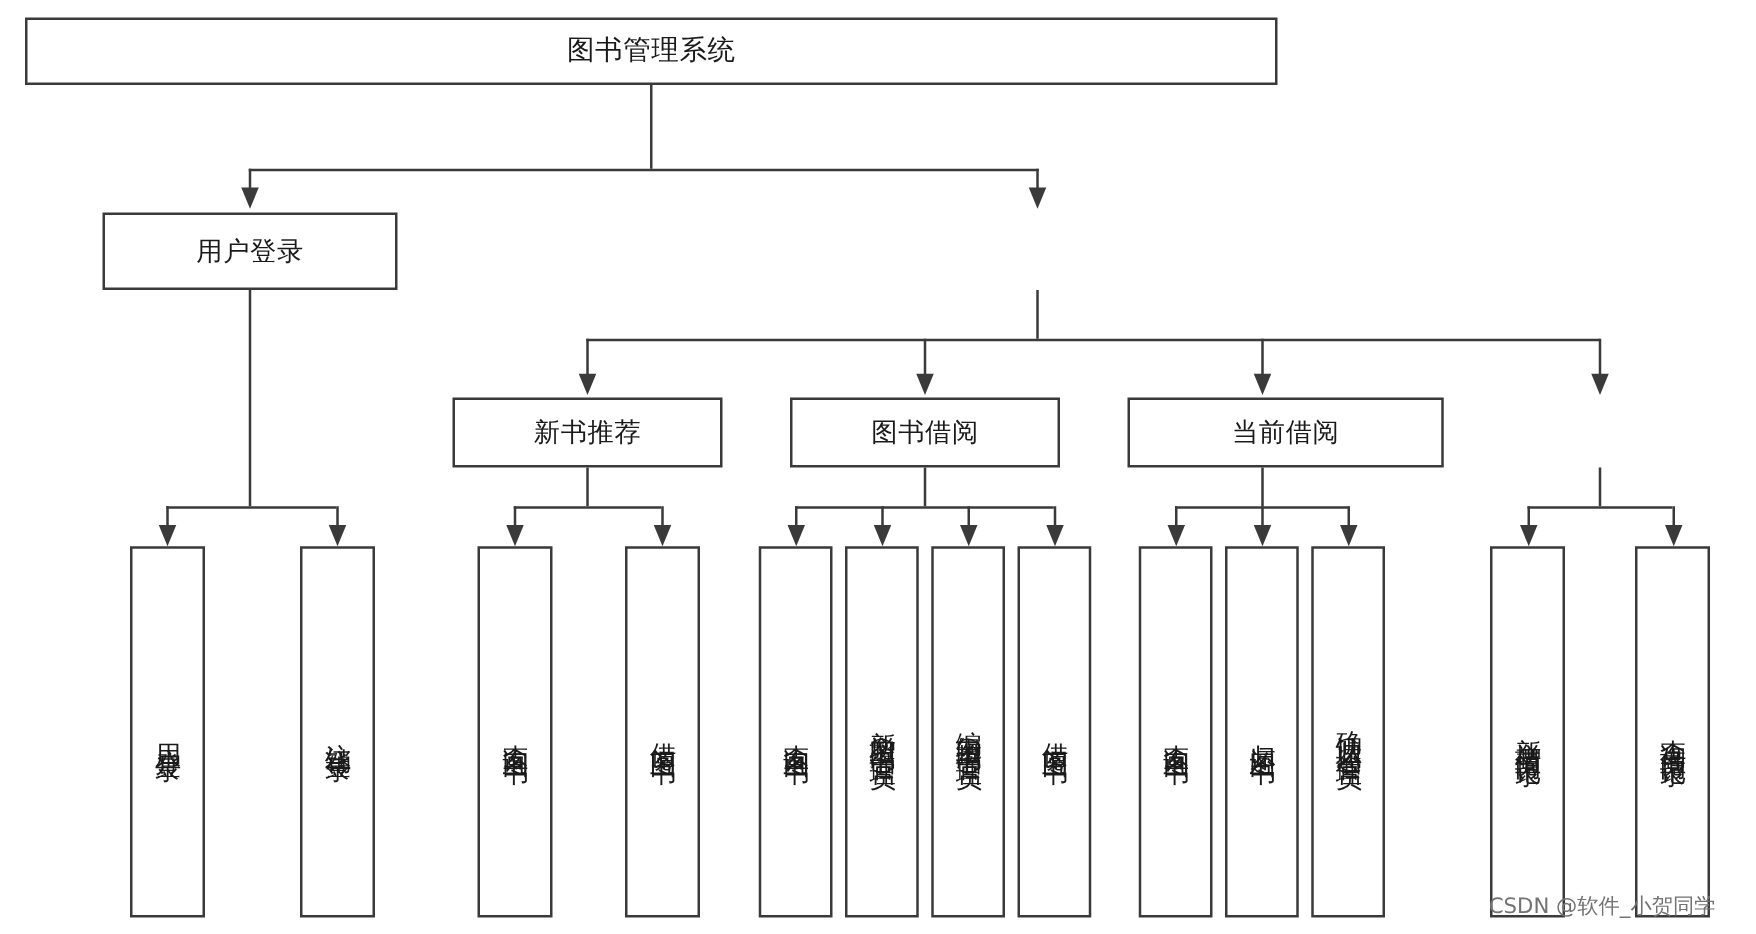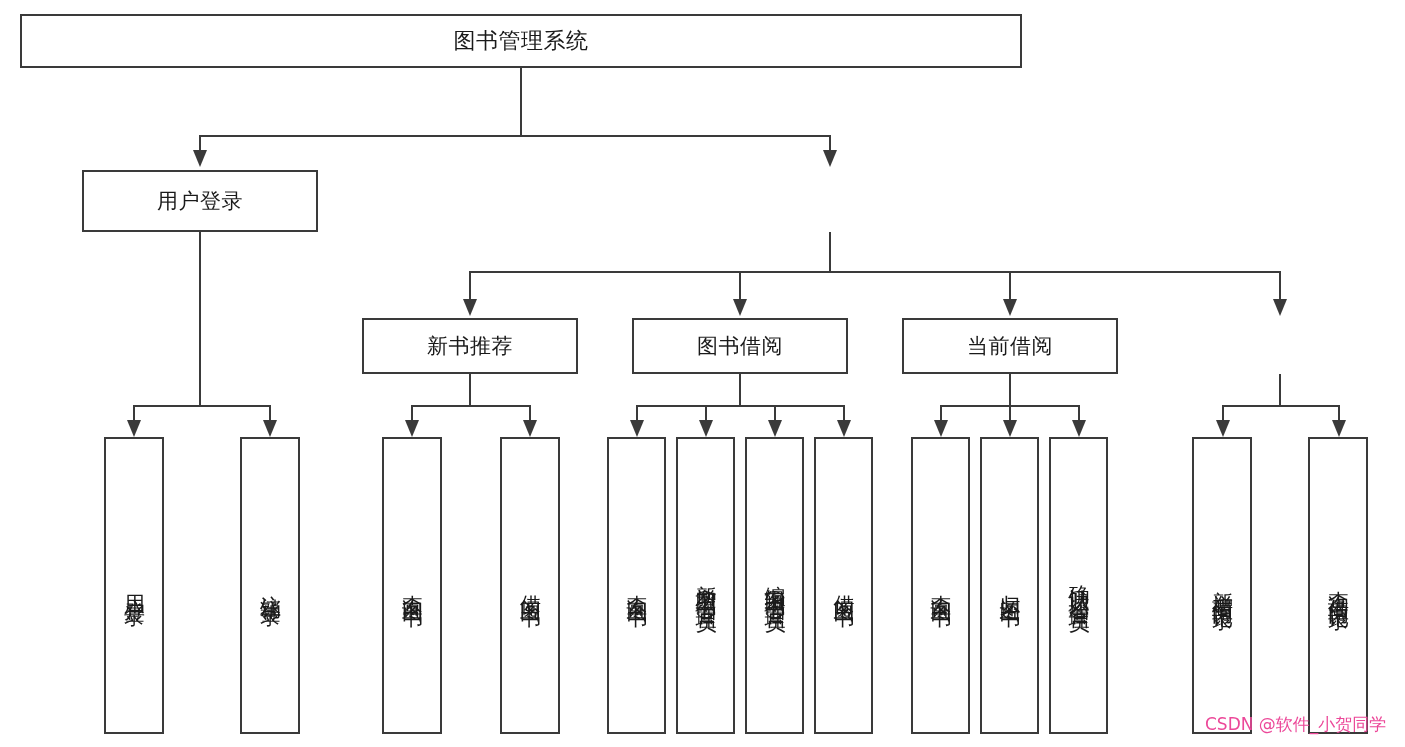--- a/index.html
+++ b/index.html
@@ -71,25 +71,24 @@
     position: absolute;
     width: 0;
     height: 0;
     border-left: 7px solid transparent;
     border-right: 7px solid transparent;
     border-top: 17px solid #3a3a3a;
   }
   
   #watermark {
     position: absolute;
-    color: #ec4899;
+    color: #737373;
     font-size: 17px;
     white-space: nowrap;
     user-select: none;
-    margin-left: 14px;
   }
 </style>
 </head>
 <body>
 
 <div id="canvas">
 
   <div class="node horiz root" style="left:20px; top:14px; width:1002px; height:54px;">
     <span class="label">图书管理系统</span>
   </div>
@@ -125,21 +124,21 @@
   <div class="arrow" style="left:1003px; top:299px;"></div>
   <div class="vline" style="left:1279px; top:271px; width:2px; height:30px;"></div>
   <div class="arrow" style="left:1273px; top:299px;"></div>
 
   <div class="node horiz" style="left:632px; top:318px; width:216px; height:56px;">
     <span class="label">图书借阅</span>
   </div>
   <div class="node horiz" style="left:362px; top:318px; width:216px; height:56px;">
     <span class="label">新书推荐</span>
   </div>
-  <div class="node horiz" style="left:902px; top:318px; width:216px; height:56px;">
+  <div class="node horiz" style="left:902px; top:318px; width:253px; height:56px;">
     <span class="label">当前借阅</span>
   </div>
 
   <div class="vline" style="left:469px; top:374px; width:2px; height:31px;"></div>
   <div class="hline" style="left:411px; top:405px; width:118px; height:2px;"></div>
   <div class="vline" style="left:411px; top:405px; width:2px; height:17px;"></div>
   <div class="arrow" style="left:405px; top:420px;"></div>
   <div class="vline" style="left:529px; top:405px; width:2px; height:17px;"></div>
   <div class="arrow" style="left:523px; top:420px;"></div>
 

